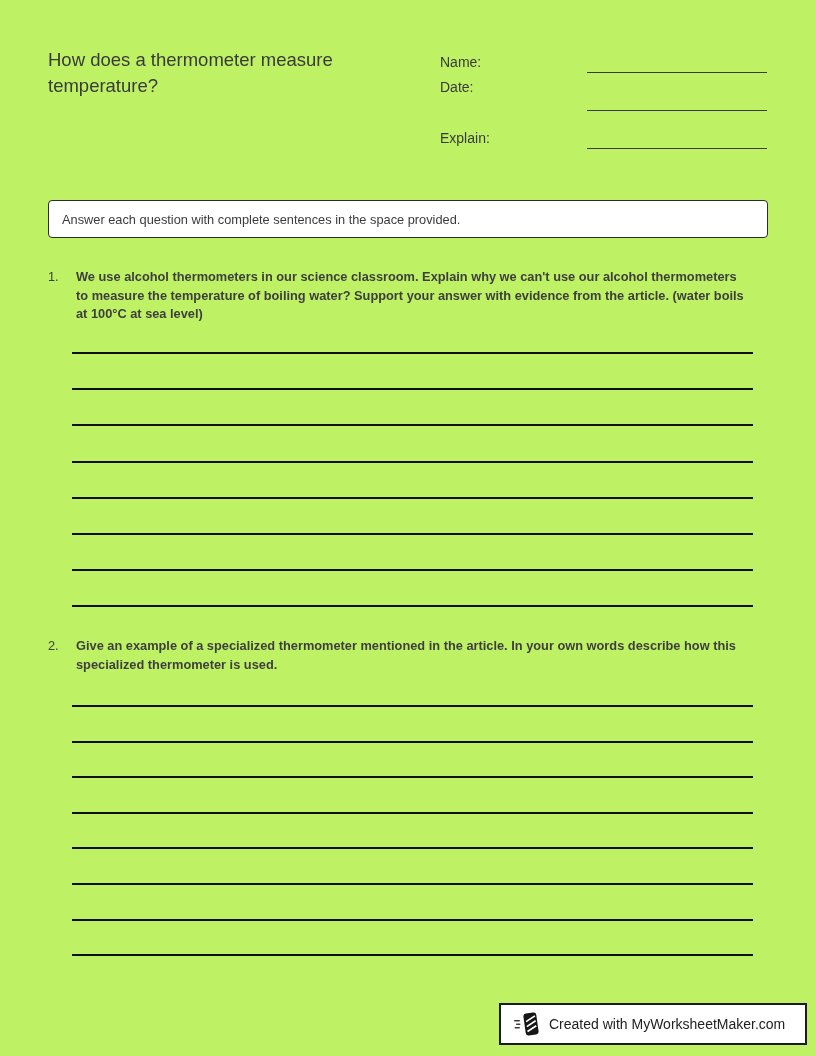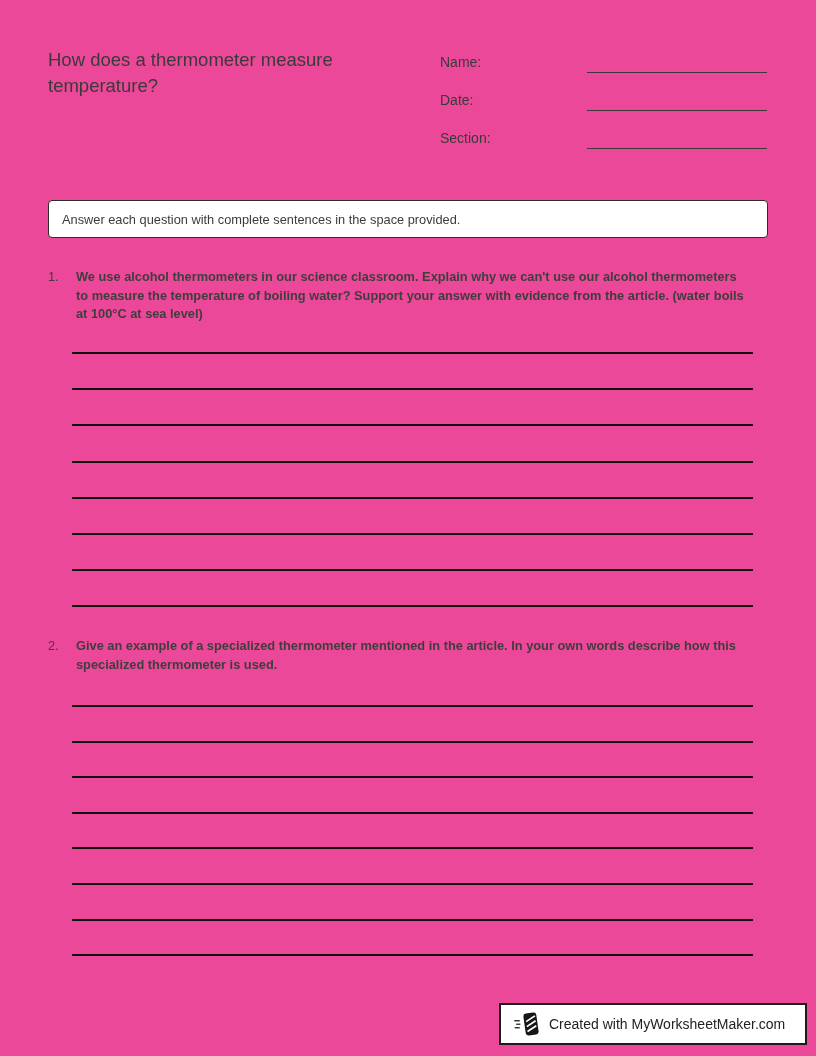--- a/index.html
+++ b/index.html
@@ -1,39 +1,39 @@
 <!DOCTYPE html>
 <html><head>
 <meta charset="utf-8">
 <style>
   html,body{margin:0;padding:0;background:#ffffff;}
   .page{
     position:relative;
     width:816px;height:1056px;
-    background:#ec4899;
+    background:#bef264;
     font-family:"Liberation Sans", sans-serif;
     color:#3b3b3b;
     overflow:hidden;
   }
   .title{
     position:absolute;left:48px;top:47px;width:330px;
     font-size:18.5px;line-height:26px;color:#3a3a3a;
     font-weight:400;
   }
   .field-row{position:absolute;height:22px;}
   .field-label{
     position:absolute;left:440px;width:140px;
     font-size:14px;color:#3a3a3a;line-height:20px;
   }
   .field-line{
     position:absolute;left:587px;width:180px;height:0;
     border-top:1.5px solid #3a3a3a;
   }
   .row-name .field-label{top:52px}   .row-name .field-line{top:72px}
-  .row-date .field-label{top:90px}   .row-date .field-line{top:110px}
+  .row-date .field-label{top:77px}   .row-date .field-line{top:110px}
   .row-section .field-label{top:128px} .row-section .field-line{top:148px}
 
   .instruction-box{
     position:absolute;left:48px;top:200px;width:720px;height:38px;
     box-sizing:border-box;border:1.5px solid #2c2c2c;border-radius:4px;
     display:flex;align-items:center;padding:8px 13px;
     font-size:12.8px;color:#3b3b3b;background:#fff;
   }
 
   .question{
@@ -69,21 +69,21 @@
 
   <div class="field-row row-name">
     <span class="field-label">Name:</span>
     <span class="field-line"></span>
   </div>
   <div class="field-row row-date">
     <span class="field-label">Date:</span>
     <span class="field-line"></span>
   </div>
   <div class="field-row row-section">
-    <span class="field-label">Section:</span>
+    <span class="field-label">Explain:</span>
     <span class="field-line"></span>
   </div>
 
   <div class="instruction-box">
     <span>Answer each question with complete sentences in the space provided.</span>
   </div>
 
   <div class="question q1">
     <span class="q-num">1.</span>
     <span class="q-text">We use alcohol thermometers in our science classroom. Explain why we can't use our alcohol thermometers to measure the temperature of boiling water? Support your answer with evidence from the article. (water boils at 100°C at sea level)</span>

